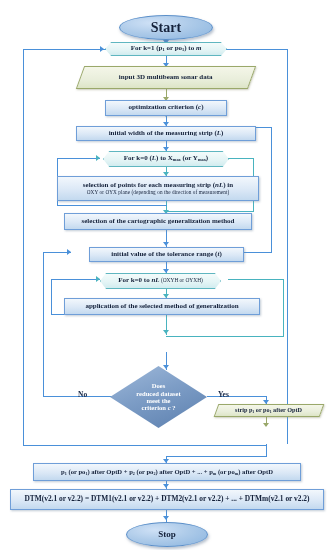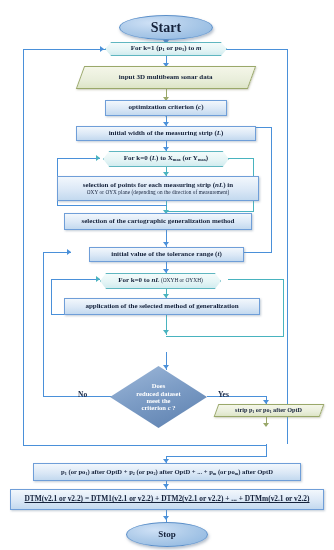--- a/index.html
+++ b/index.html
@@ -235,21 +235,21 @@
 
   <div class="node data" style="left:216px;top:404px;width:106px;height:13px;font-size:6.2px;">
     <span class="inner"><span>strip p</span><sub class="s">1</sub><span> or po</span><sub class="s">1</sub><span> after OptD</span></span>
   </div>
 
 
   <div class="node proc" style="left:33px;top:463px;width:268px;height:18px;font-size:6.6px;">
     <span><span>p</span><sub class="s">1</sub><span> (or po</span><sub class="s">1</sub><span>) after OptD + p</span><sub class="s">2</sub><span> (or po</span><sub class="s">2</sub><span>) after OptD + ... + p</span><sub class="s">m</sub><span> (or po</span><sub class="s">m</sub><span>) after OptD</span></span>
   </div>
 
-  <div class="node proc" style="left:10px;top:489px;width:314px;height:21px;font-size:7.4px;text-decoration:underline;">
+  <div class="node proc" style="left:10px;top:489px;width:314px;height:21px;font-size:7.4px;">
     <span>DTM(v2.1 or v2.2) = DTM1(v2.1 or v2.2) + DTM2(v2.1 or v2.2) + ... + DTMm(v2.1 or v2.2)</span>
   </div>
 
   <div class="node term" style="left:126px;top:522px;width:82px;height:25px;font-size:9px;">
     <span>Stop</span>
   </div>
 
 </div>
 
 </body></html>

